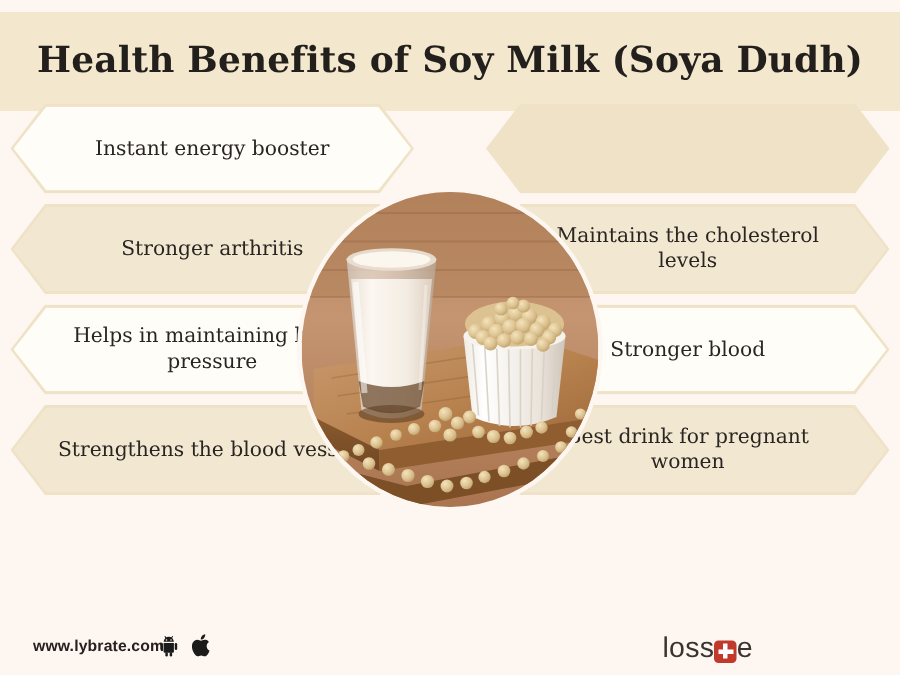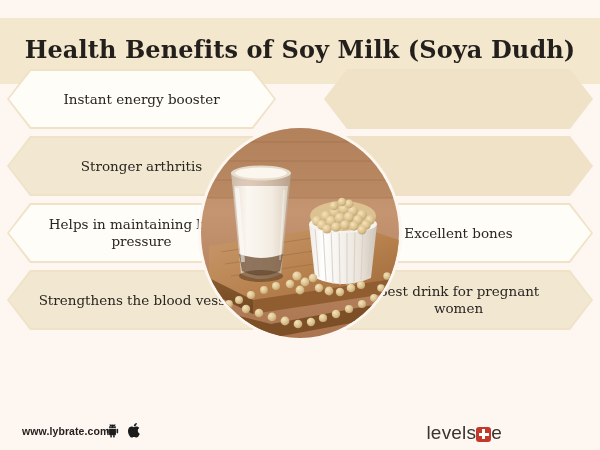--- a/index.html
+++ b/index.html
@@ -6,21 +6,21 @@
   body{
     width:600px;height:450px;overflow:hidden;
     background:#fdf6f1;
     font-family:"DejaVu Serif","Liberation Serif",serif;
     position:relative;
   }
   #page{position:absolute;inset:0;}
 
   
   .header{
-    position:absolute;left:0;top:18px;width:600px;height:66px;
+    position:absolute;left:0;top:8px;width:600px;height:66px;
     background:#f3e8cd;
   }
   .header-title{
     position:absolute;left:0;top:0;width:600px;height:62px;
     display:flex;align-items:center;justify-content:center;
     font-size:24px;font-weight:bold;color:#231f1c;
     letter-spacing:0.1px;white-space:nowrap;
   }
 
   
@@ -112,30 +112,33 @@
       </div>
       <div class="bshell right"></div>
     </div>
 
     <div class="row r1">
       <div class="bshell left"></div>
       <div class="banner left fill-beige">
         <span class="banner-label">Stronger arthritis</span>
       </div>
       <div class="bshell right"></div>
+      <div class="banner right fill-beige">
+        <span class="banner-label">Maintains the cholesterol levels</span>
+      </div>
     </div>
 
     <div class="row r2">
       <div class="bshell left"></div>
       <div class="banner left fill-white">
         <span class="banner-label">Helps in maintaining blood pressure</span>
       </div>
       <div class="bshell right"></div>
       <div class="banner right fill-white">
-        <span class="banner-label">Excellent bones</span>
+        <span class="banner-label">Stronger blood</span>
       </div>
     </div>
 
     <div class="row r3">
       <div class="bshell left"></div>
       <div class="banner left fill-beige">
         <span class="banner-label">Strengthens the blood vessels</span>
       </div>
       <div class="bshell right"></div>
       <div class="banner right fill-beige">
@@ -315,19 +318,19 @@
       <span>
         <svg width="14" height="16" viewBox="0 0 24 28">
             <g fill="#1b1b1b">
           <path d="M18.6 15.2c0-3.2 2.6-4.7 2.7-4.8-1.5-2.2-3.8-2.5-4.6-2.5-2-.2-3.8 1.1-4.8 1.1s-2.5-1.1-4.1-1.1C5.7 7.9 3.6 9.2 2.5 11.2c-2.2 3.9-.6 9.6 1.6 12.8 1.1 1.6 2.3 3.3 4 3.2 1.6-.06 2.2-1 4.1-1s2.5 1 4.2 1c1.7 0 2.8-1.6 3.9-3.1 1.2-1.8 1.7-3.5 1.7-3.6-.04-.02-3.3-1.3-3.4-5.1z"></path>
           <path d="M15.6 5.7C16.5 4.6 17.1 3.1 16.9 1.6c-1.3.05-2.9.9-3.8 2-.8 1-1.5 2.5-1.3 4 1.5.1 3-.8 3.8-1.9z"></path>
         </g>
           </svg>
       </span>
     </div>
     <div class="brand">
-      <span>levels</span>
+      <span>loss</span>
       <span class="mark"></span>
       <span>e</span>
     </div>
   </div>
 
 </div>
 
 </body></html>

